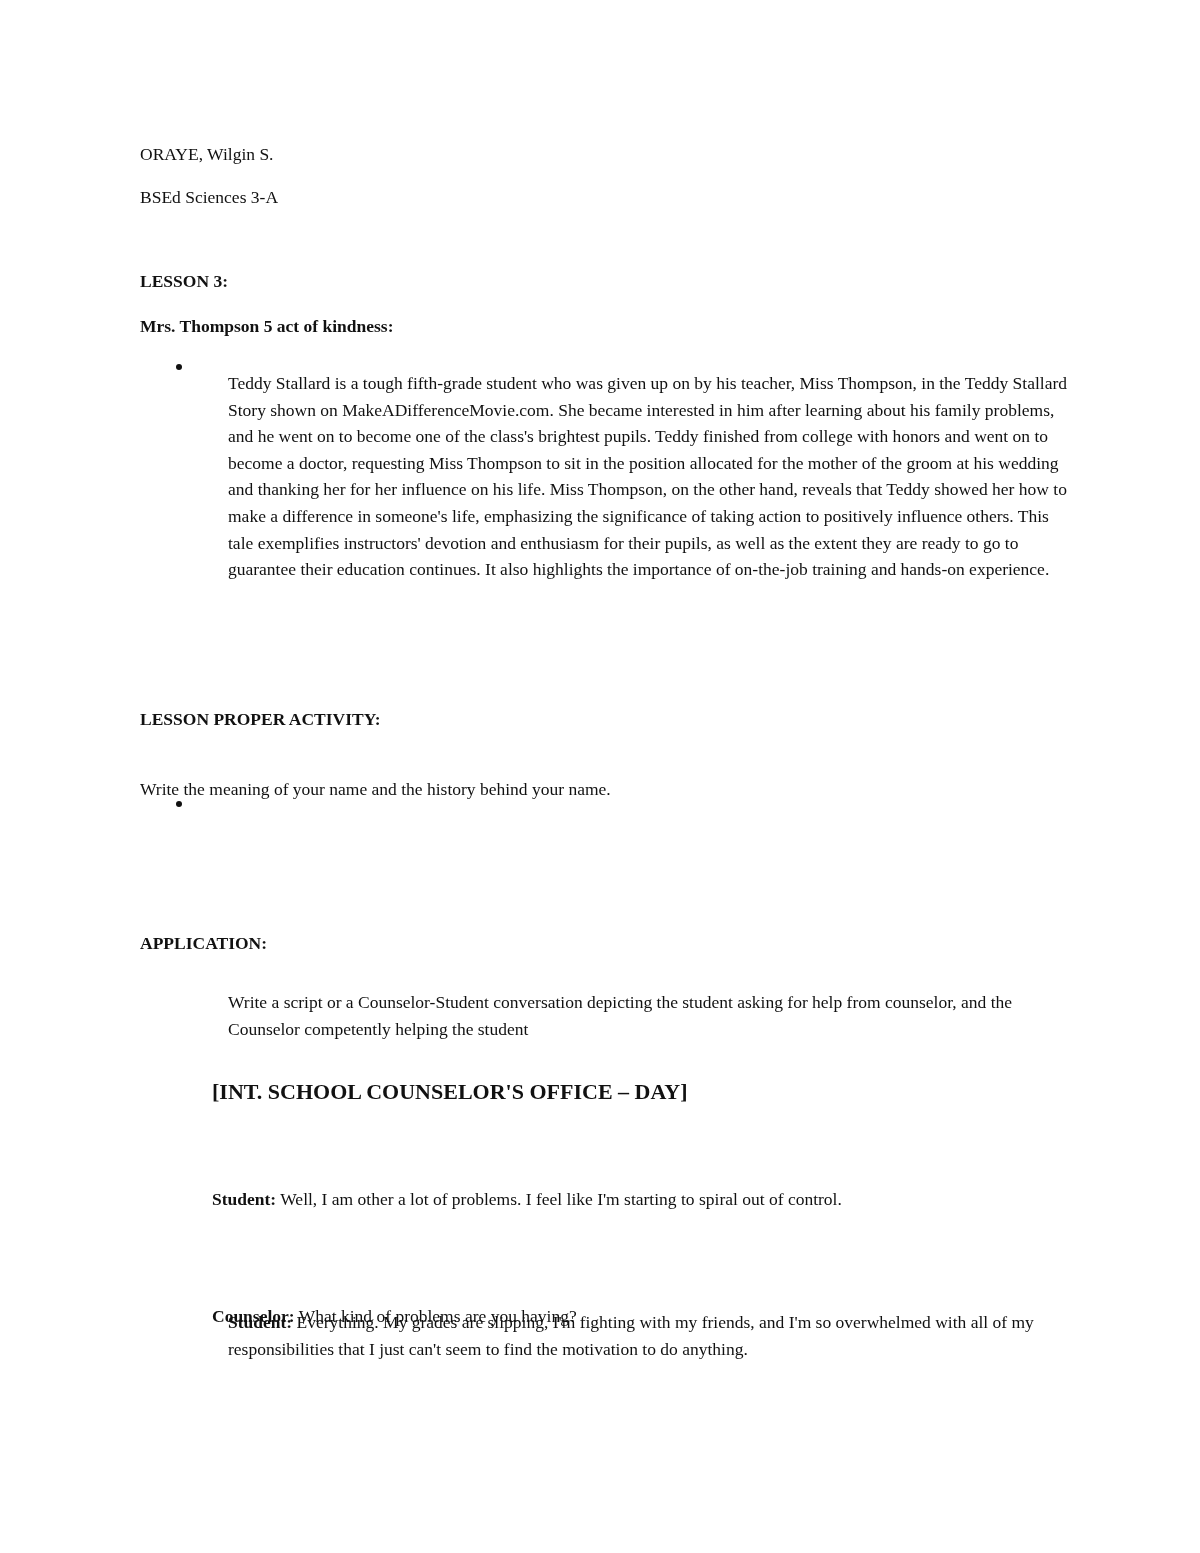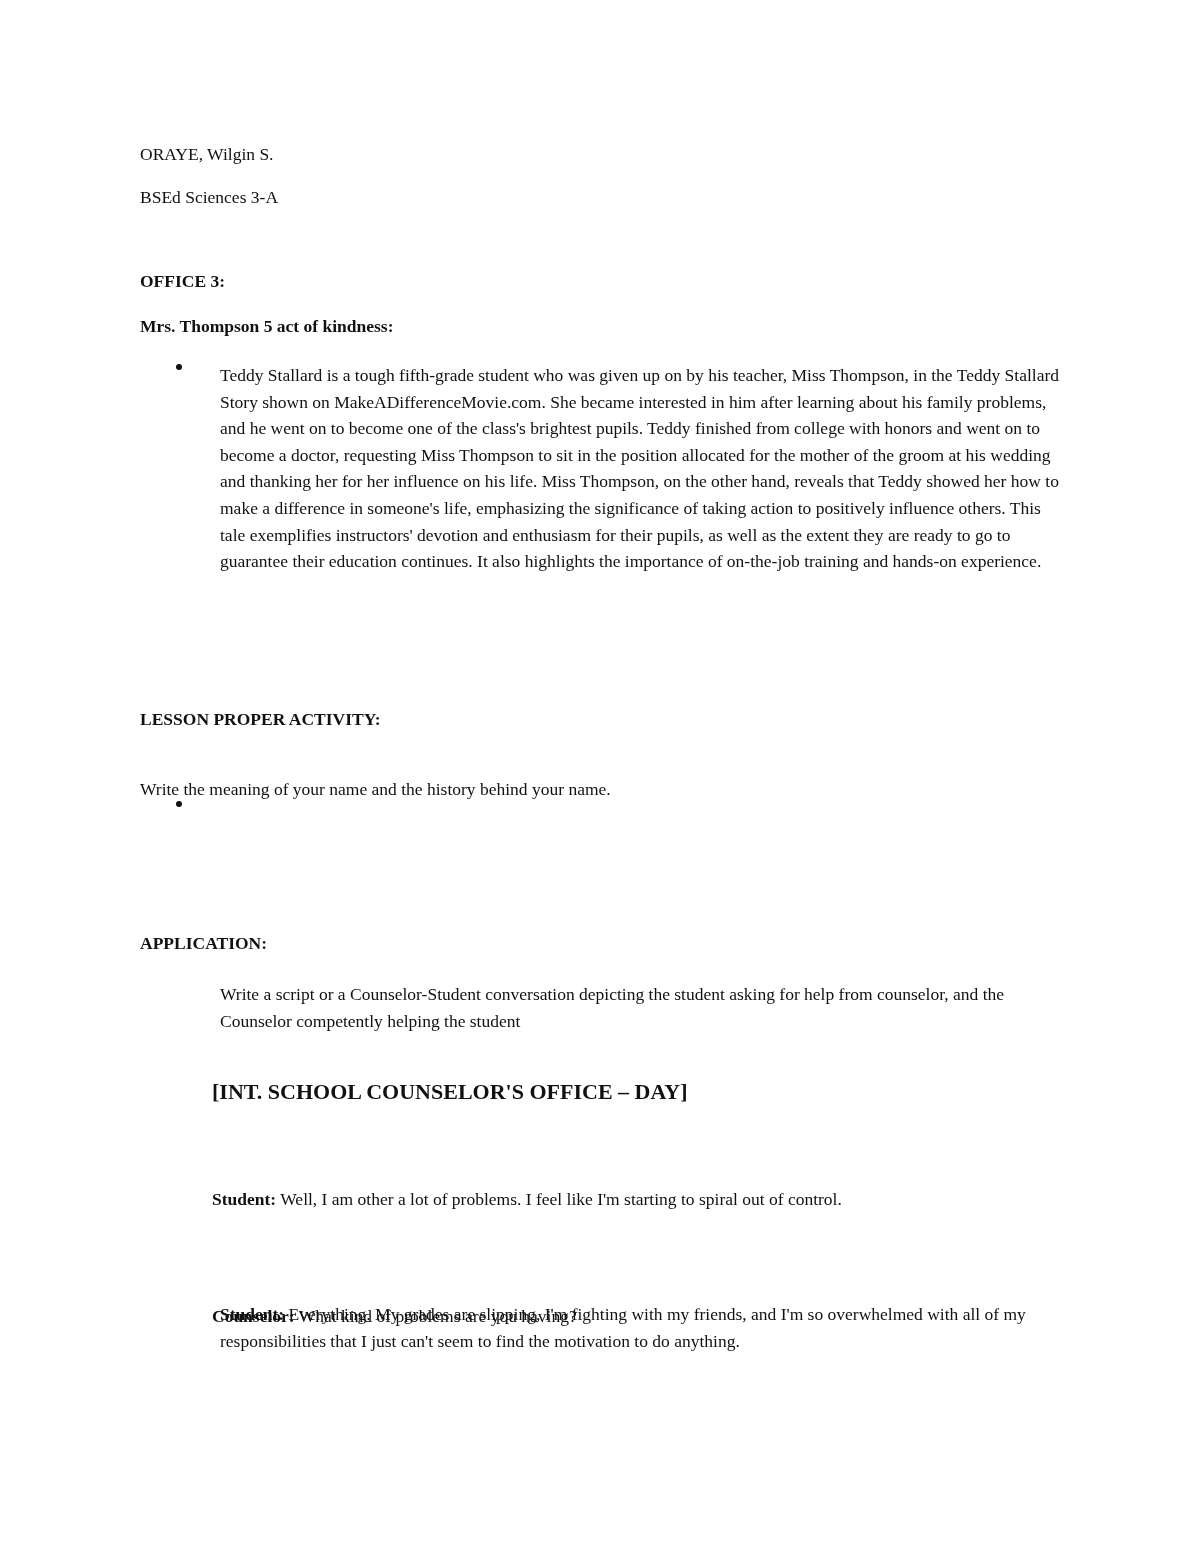--- a/index.html
+++ b/index.html
@@ -20,21 +20,21 @@
       position: absolute;
       left: 0; top: 0;
       width: 1200px; height: 1267px;
       background: #fff;
     }
     .abs { position: absolute; margin: 0; }
     .line { white-space: nowrap; line-height: 26.6px; }
     .bold { font-weight: bold; }
     .para {
       line-height: 26.6px;
-      margin: 8px;
+      margin: 16px;
     }
     .bullet {
       position: absolute;
       width: 10px;
       font-size: 17px;
     }
     .bullet::before {
       content: "";
       display: block;
       width: 6px; height: 6px;
@@ -45,21 +45,21 @@
     .speaker { font-weight: bold; }
   </style>
 </head>
 <body>
 
 <div class="page">
 
   <div class="abs line" style="left:140px; top:141px;">ORAYE, Wilgin S.</div>
   <div class="abs line" style="left:140px; top:184px;">BSEd Sciences 3-A</div>
 
-  <div class="abs line bold" style="left:140px; top:268px;">OFFICE 3:</div>
+  <div class="abs line bold" style="left:140px; top:268px;">LESSON 3:</div>
   <div class="abs line bold" style="left:140px; top:313px;">Mrs. Thompson 5 act of kindness:</div>
 
   <div class="bullet" style="left:176px; top:354px;"></div>
   <p class="abs para" style="left:212px; top:354px; width:846px;">Teddy Stallard is a tough fifth-grade student who was given up on by his teacher, Miss Thompson, in the Teddy Stallard Story shown on MakeADifferenceMovie.com. She became interested in him after learning about his family problems, and he went on to become one of the class's brightest pupils. Teddy finished from college with honors and went on to become a doctor, requesting Miss Thompson to sit in the position allocated for the mother of the groom at his wedding and thanking her for her influence on his life. Miss Thompson, on the other hand, reveals that Teddy showed her how to make a difference in someone's life, emphasizing the significance of taking action to positively influence others. This tale exemplifies instructors' devotion and enthusiasm for their pupils, as well as the extent they are ready to go to guarantee their education continues. It also highlights the importance of on-the-job training and hands-on experience.</p>
 
   <div class="abs line bold" style="left:140px; top:706px;">LESSON PROPER ACTIVITY:</div>
   <div class="abs line" style="left:140px; top:748px;margin-top:28px;">Write the meaning of your name and the history behind your name.</div>
 
   <div class="bullet" style="left:176px; top:791px;"></div>
 

